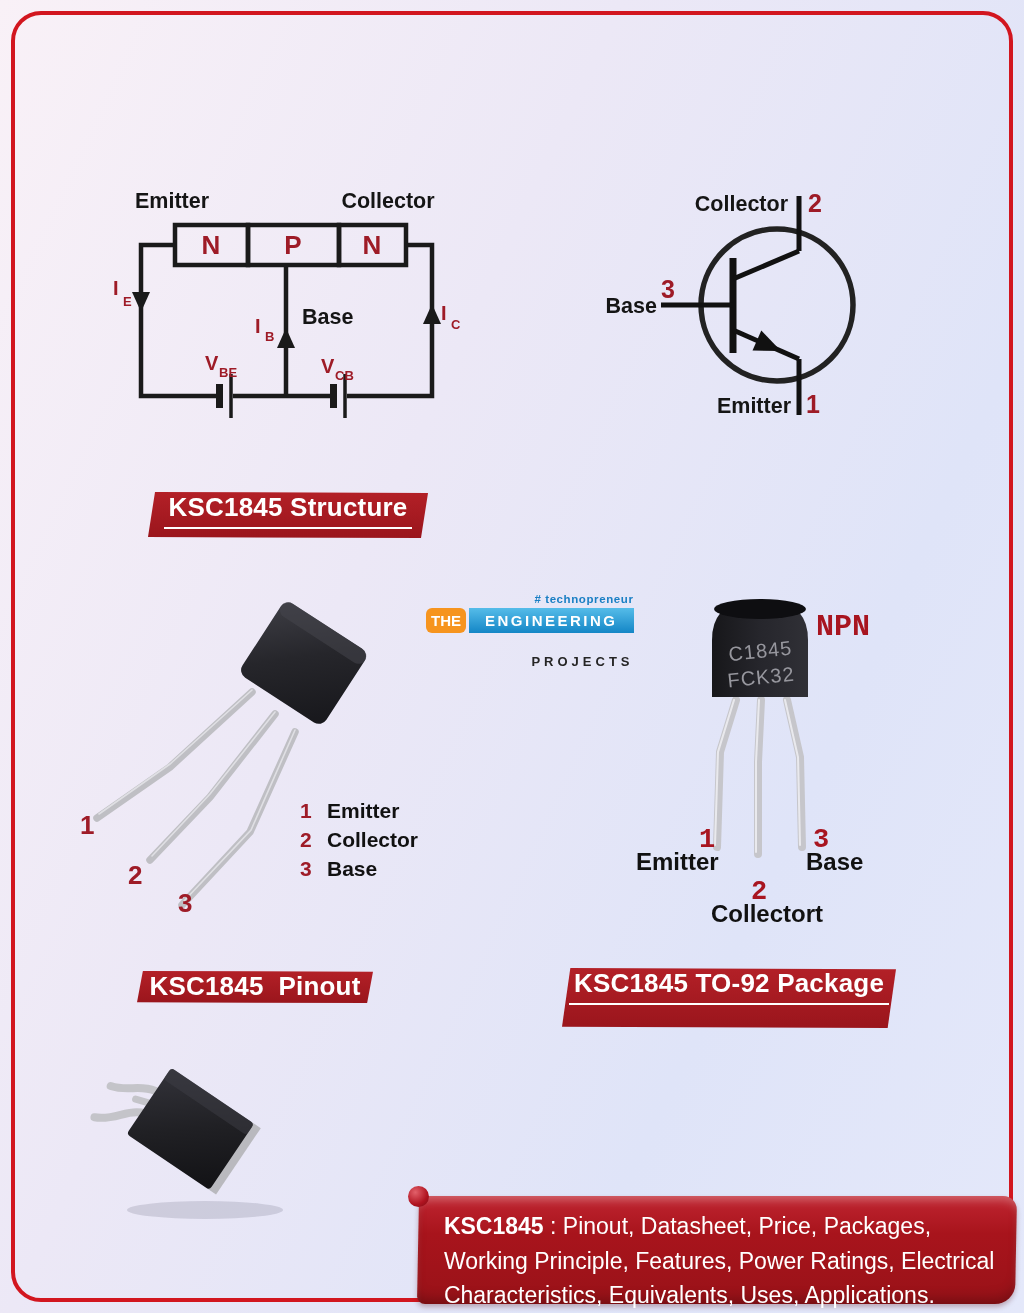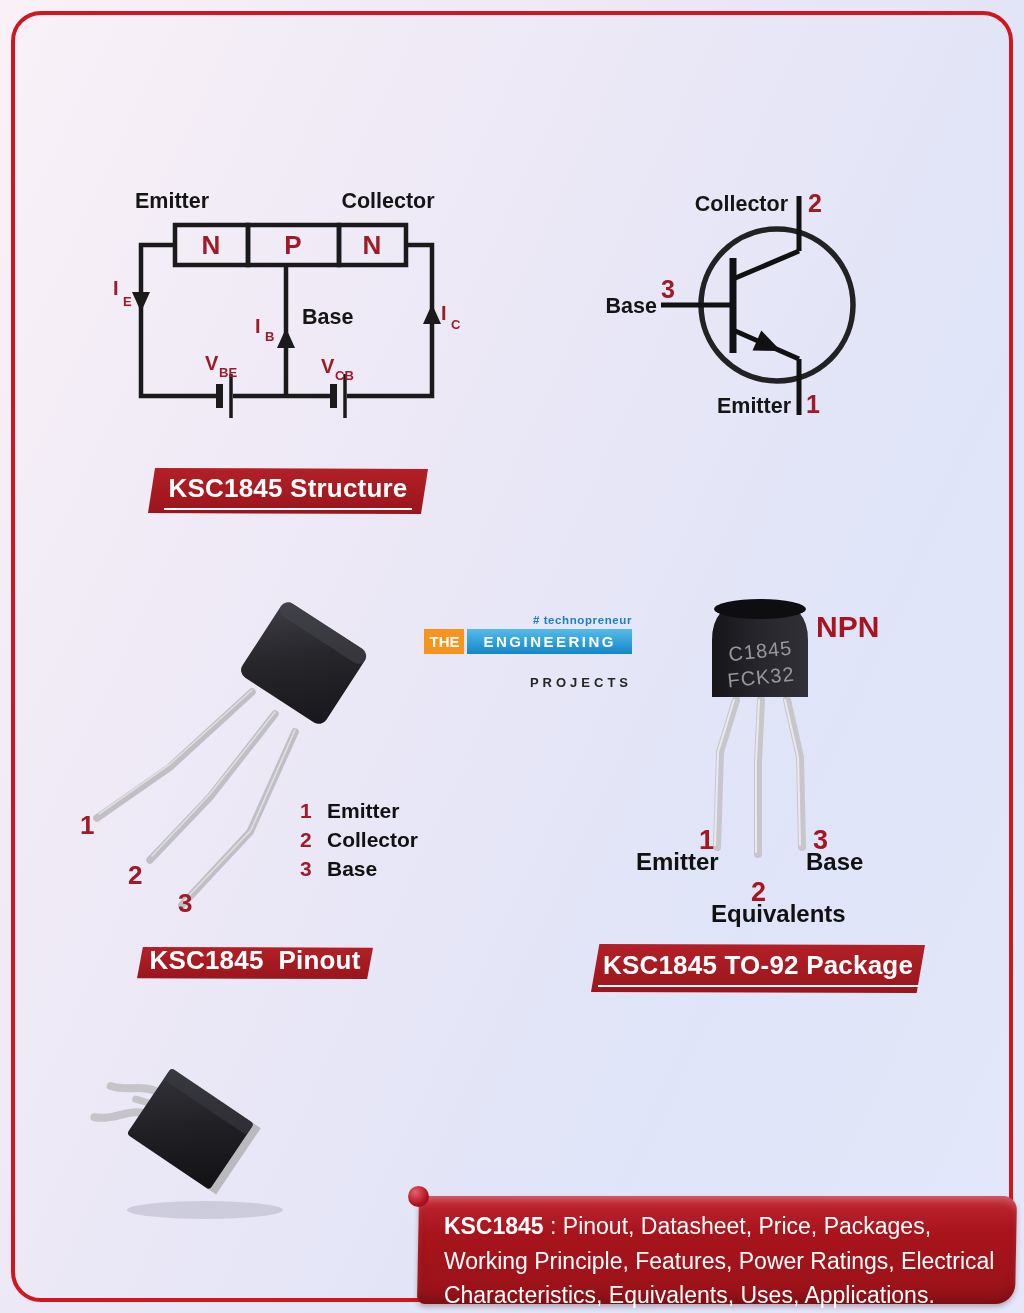--- a/index.html
+++ b/index.html
@@ -17,48 +17,48 @@
     background:linear-gradient(#bd2028 0%,#a5161e 45%,#8f1016 100%);
     clip-path:polygon(0.8% 0,99.7% 0,97.9% 100%,2.6% 100%);
     box-shadow:inset 0 10px 14px -6px rgba(255,255,255,.28), inset 0 -12px 16px -8px rgba(0,0,0,.30);
     display:flex;align-items:center;justify-content:center;
     filter:drop-shadow(0 3px 4px rgba(90,20,30,.25));}
   #title-banner .t{color:#fdfdfd;font-size:58px;letter-spacing:.5px;white-space:pre;}
 
   
   .caption{background:linear-gradient(#b32027,#9a151c);
     clip-path:polygon(2.5% 0,100% 2%,97.5% 100%,0 98%);
-    display:flex;align-items:center;justify-content:center;
-    filter:drop-shadow(2px 3px 2px rgba(60,10,15,.35));}
+    display:flex;align-items:flex-start;justify-content:center;
+    filter:drop-shadow(2px 3px 2px rgba(60,10,15,.35));margin-top:24px;}
   .caption .t{color:#fff;font-weight:bold;font-size:26px;white-space:pre;
     border-bottom:2.5px solid #fff;padding:0 5px 4px 5px;letter-spacing:.2px;}
 
   
   text{font-family:"Liberation Sans",sans-serif;}
   .tb{font-weight:bold;fill:#151515;}
   .tr{font-weight:bold;fill:#9e1b27;}
 
   
   #legend{left:300px;top:799px;}
   .leg-row{display:flex;align-items:baseline;height:29px;}
   .leg-num{color:#9e1b27;font-weight:bold;font-size:21px;width:27px;}
   .leg-label{color:#111;font-weight:bold;font-size:21px;}
 
   
-  #logo{left:420px;top:604px;width:212px;height:84px;display:flex;flex-direction:column;}
+  #logo{left:420px;top:583px;width:212px;height:84px;display:flex;}
   #logo .txt{margin-left:6px;display:flex;flex-direction:column;align-items:flex-end;padding-top:10px;}
   #logo .tagline{color:#1a7fc4;font-weight:bold;font-size:11.5px;letter-spacing:.6px;margin-bottom:3px;}
   #logo .boxes{display:flex;gap:3px;}
-  #logo .the{background:#f6941e;color:#fff;font-weight:bold;font-size:15px;padding:4px 5px;}
+  #logo .the{background:#f6941e;color:#fff;font-weight:bold;font-size:15px;padding:4px 5px;border-radius:6px;}
   #logo .eng{background:linear-gradient(#55bce9,#1486c6);color:#fff;font-weight:bold;font-size:15px;
              letter-spacing:2.5px;padding:4px 16px;}
   #logo .projects{color:#252525;font-weight:bold;font-size:13px;letter-spacing:4px;margin-top:21px;text-align:center;}
 
   
-  .red-big{color:#a81520;font-weight:bold;}
+  .red-big{color:#a81520;font-weight:bold;font-family:Liberation Mono, monospace;}
   .blk-big{color:#111;font-weight:bold;}
 
   
   #footer-banner{left:418px;top:1196px;width:598px;height:108px;
     background:linear-gradient(#c02531 0%,#a8141c 35%,#991218 100%);
     border-radius:10px 14px 20px 8px;transform:skewX(-1.1deg);
     box-shadow:inset 0 8px 10px -4px rgba(255,255,255,.30), inset 0 -10px 14px -6px rgba(0,0,0,.28),
                0 3px 5px rgba(90,20,30,.3);}
   #footer-text{padding:13px 18px 0 26px;color:#fff;font-size:23px;line-height:34.5px;transform:skewX(1.1deg);}
   #footer-text .part{font-weight:bold;}
@@ -242,26 +242,26 @@
       <text x="120" y="92" text-anchor="middle" font-size="20" fill="#97979e" letter-spacing="1">FCK32</text>
     </g>
   </svg>
 
   <div class="abs red-big" style="left:816px;top:610px;font-size:30px;">NPN</div>
   <div class="abs red-big" style="left:699px;top:825px;font-size:27px;">1</div>
   <div class="abs blk-big" style="left:636px;top:848px;font-size:24px;">Emitter</div>
   <div class="abs red-big" style="left:813px;top:825px;font-size:27px;">3</div>
   <div class="abs blk-big" style="left:806px;top:848px;font-size:24px;">Base</div>
   <div class="abs red-big" style="left:751px;top:877px;font-size:27px;">2</div>
-  <div class="abs blk-big" style="left:711px;top:900px;font-size:24px;">Equivalents</div>
+  <div class="abs blk-big" style="left:711px;top:900px;font-size:24px;">Collectort</div>
 
   <div class="caption abs" style="left:137px;top:947px;width:236px;height:32px;">
     <span class="t">KSC1845  Pinout</span>
   </div>
-  <div class="caption abs" style="left:591px;top:944px;width:334px;height:49px;">
+  <div class="caption abs" style="left:562px;top:944px;width:334px;height:60px;">
     <span class="t">KSC1845 TO-92 Package</span>
   </div>
 
   <svg class="abs" style="left:85px;top:1062px;" width="250" height="160" viewBox="0 0 250 160">
     <defs>
       <linearGradient id="smdGrad" x1="0" y1="0" x2="1" y2="1">
         <stop offset="0" stop-color="#33333a"></stop>
           <stop offset="0.5" stop-color="#202024"></stop>
           <stop offset="1" stop-color="#121215"></stop>
       </linearGradient>

